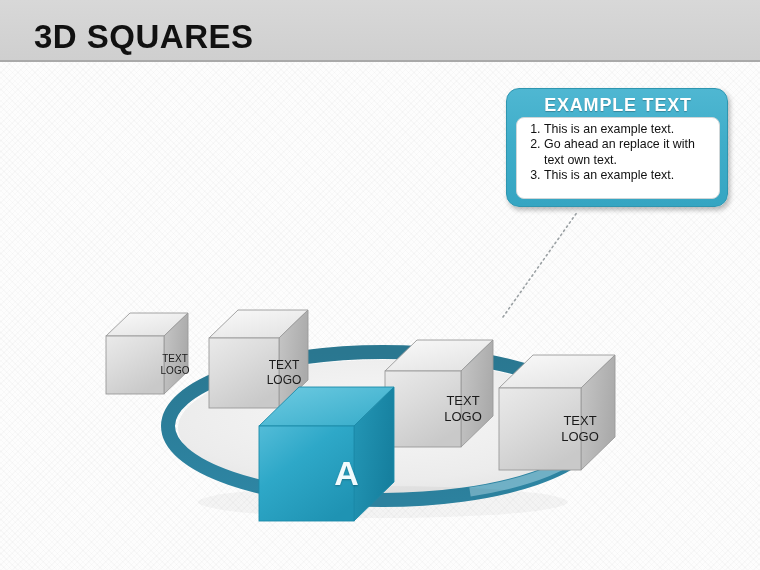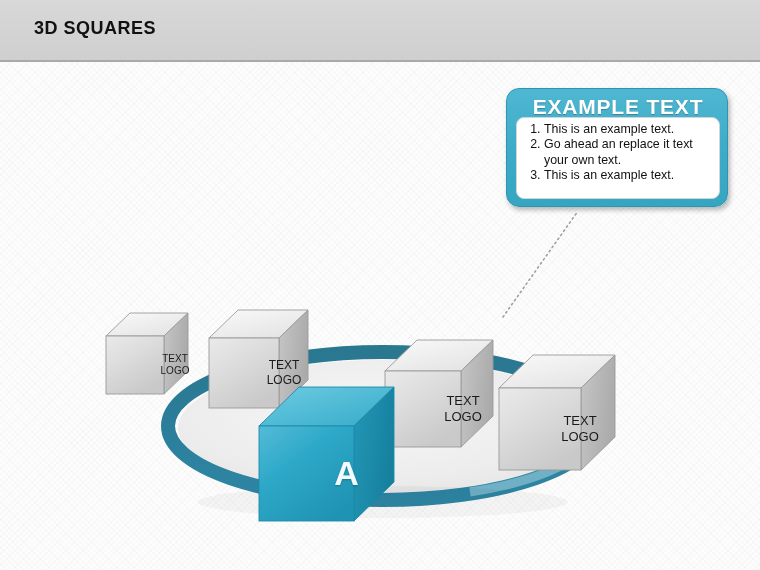--- a/index.html
+++ b/index.html
@@ -32,21 +32,21 @@
     width: 760px;
     height: 62px;
     background: linear-gradient(180deg, #d8d8d8 0%, #d3d3d3 55%, #cfcfcf 100%);
     border-bottom: 2px solid #a9a9a9;
     box-sizing: border-box;
   }
   #slide-title {
     position: absolute;
     left: 34px;
     top: 18px;
-    font-size: 18px;
+    font-size: 33px;
     font-weight: bold;
     letter-spacing: 0.5px;
     color: #111111;
     white-space: nowrap;
   }
 
   
   #callout {
     position: absolute;
     left: 506px;
@@ -57,21 +57,21 @@
     background: linear-gradient(180deg, #4fb7d2 0%, #3fadc9 45%, #35a5c2 100%);
     border: 1px solid #2e96b0;
     box-shadow: 2px 3px 5px rgba(0,0,0,0.28);
     box-sizing: border-box;
   }
   #callout-title {
     position: absolute;
     left: 0; top: 6px;
     width: 222px;
     text-align: center;
-    font-size: 21px;
+    font-size: 18px;
     font-weight: bold;
     letter-spacing: 0.8px;
     color: #ffffff;
     text-shadow: 0 1px 1px rgba(0,0,0,0.25);
   }
   #callout-panel {
     position: absolute;
     left: 9px;
     top: 28px;
     width: 204px;
@@ -285,21 +285,21 @@
         </svg>
         <div class="cube-label blue" style="left: 1px; top: 40px; width: 95px; height: 95px; display: flex; align-items: center; justify-content: center; font-size: 34px;">A</div>
       </div>
     </div>
 
   <div id="callout">
     <div id="callout-title">EXAMPLE TEXT</div>
     <div id="callout-panel">
       <ol id="callout-list">
           <li>This is an example text.</li>
-          <li>Go ahead an replace it text your own text.</li>
+          <li>Go ahead an replace it with text own text.</li>
           <li>This is an example text.</li>
         </ol>
     </div>
   </div>
 
   <svg id="connector">
     <line x1="8" y1="112" x2="83" y2="6" stroke="#9aa0a3" stroke-width="1.6" stroke-dasharray="1.5 3.5" stroke-linecap="round"></line>
   </svg>
 
 </div>

